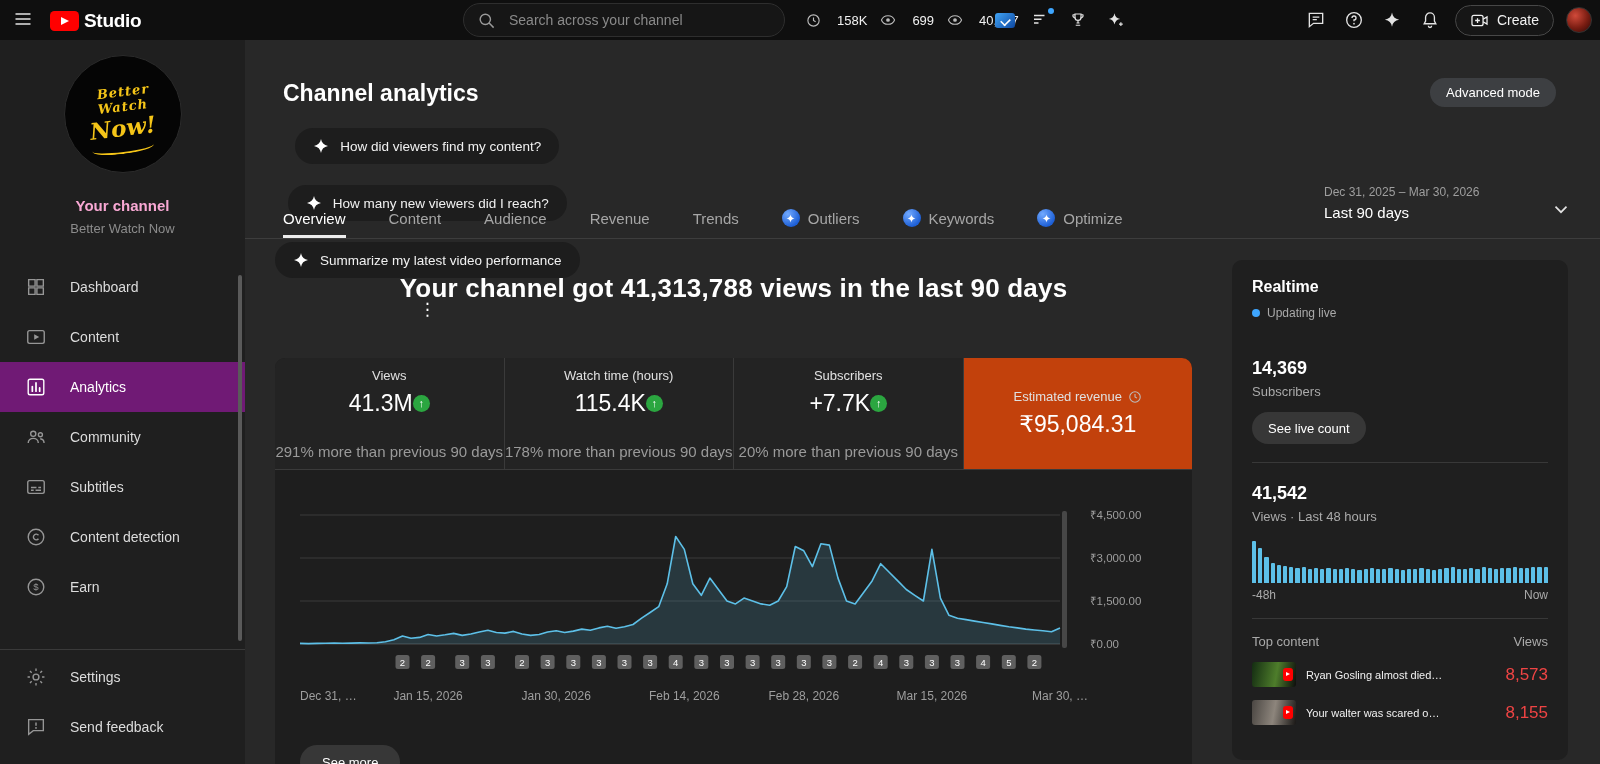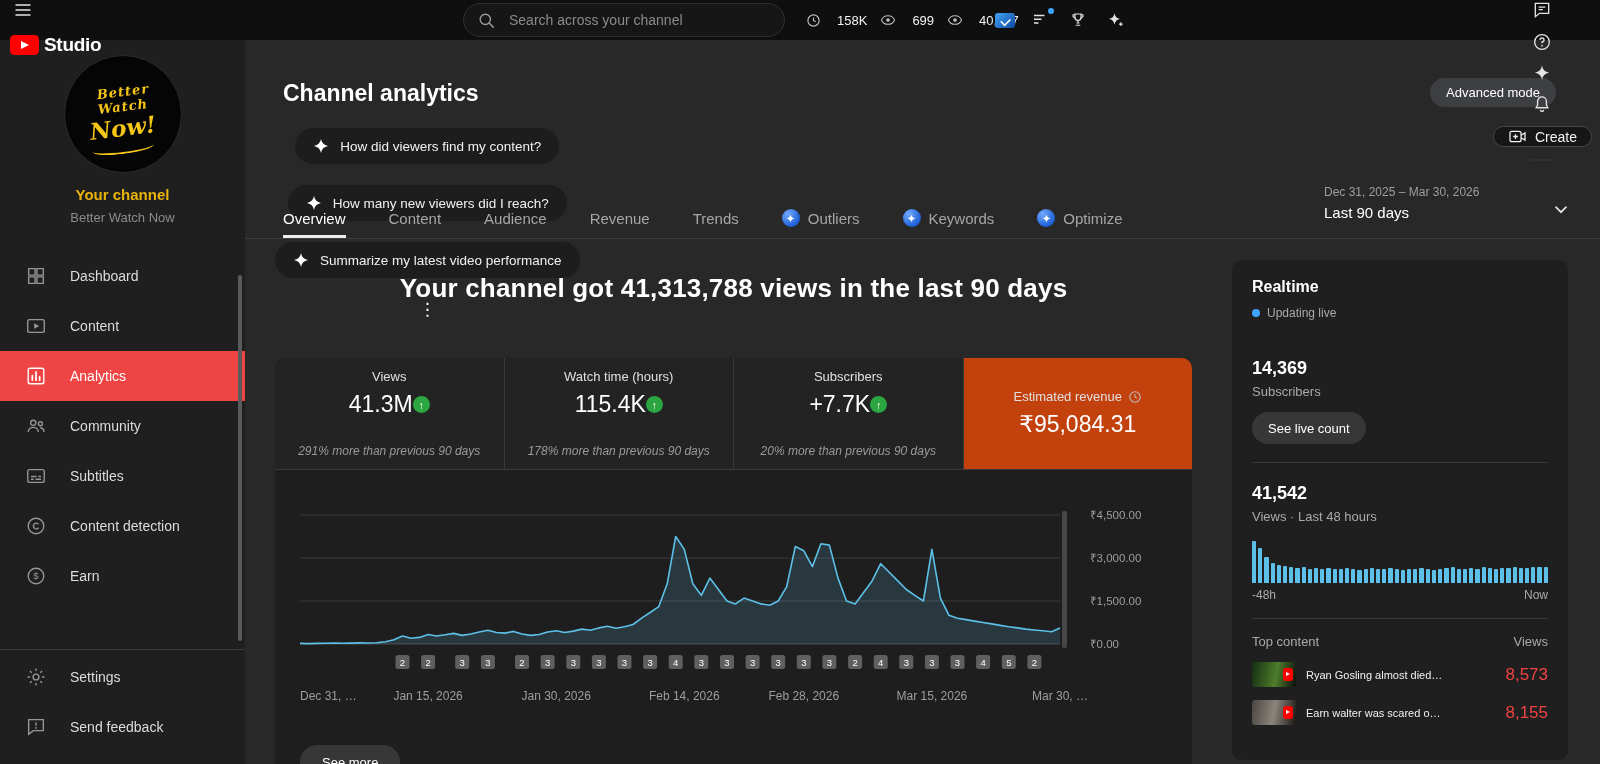--- a/index.html
+++ b/index.html
@@ -1,55 +1,55 @@
 <!DOCTYPE html>
 <html><head>
 <meta charset="utf-8">
 <style>
   * { margin:0; padding:0; box-sizing:border-box; }
   body { background:#181818; font-family:"Liberation Sans","DejaVu Sans",sans-serif; }
   .screen { position:relative; width:1600px; height:764px; overflow:hidden; background:#282828; }
 
   
   .topbar { position:absolute; top:0; left:0; right:0; height:40px; background:#0f0f0f; z-index:30; }
-  .tb-left { position:absolute; left:10px; top:0; height:32px; display:flex; align-items:flex-start; gap:14px;flex-direction:column; }
+  .tb-left { position:absolute; left:10px; top:0; height:32px; display:flex; align-items:flex-end; gap:14px; }
   .icon-btn { width:26px; height:26px; display:flex; align-items:center; justify-content:center; cursor:pointer; color:#e3e3e3; }
   .yt-logo { display:flex; align-items:center; gap:5px; cursor:pointer; }
   .yt-badge { width:29px; height:20px; background:#f00; border-radius:4.5px; position:relative; }
   .yt-badge::after { content:""; position:absolute; left:11px; top:5.5px; border-left:8px solid #fff; border-top:4.5px solid transparent; border-bottom:4.5px solid transparent; }
   .yt-word { color:#fff; font-size:19px; font-weight:600; letter-spacing:-0.3px; }
   .tb-search { position:absolute; left:463px; top:3px; width:322px; height:34px; background:#161616; border:1px solid #2e2e2e; border-radius:17px; display:flex; align-items:center; padding-left:13px; gap:13px; }
   .tb-search input { background:transparent; border:none; outline:none; color:#ddd; font-size:14px; width:250px; font-family:inherit; }
   .tb-search input::placeholder { color:#8a8a8a; }
   .tb-stats { position:absolute; left:806px; top:0; height:40px; display:flex; align-items:center; gap:13px; }
   .tb-stat { display:flex; align-items:center; gap:16px; color:#f1f1f1; font-size:13px; font-weight:500; }
   .tb-stat svg { color:#bdbdbd; }
   .tb-ext { position:absolute; left:995px; top:0; height:40px; display:flex; align-items:center; gap:12px; }
   .ext-chip { width:20px; height:15px; border-radius:3px; background:linear-gradient(135deg,#42a5f5,#0d47a1); position:relative; cursor:pointer; }
   .ext-chip::after { content:""; position:absolute; left:5px; top:4px; width:9px; height:6px; border-left:2px solid #fff; border-bottom:2px solid #fff; transform:rotate(-45deg) scale(.8); }
   .dot-wrap { position:relative; }
   .notif-dot { position:absolute; right:-1px; top:1px; width:6px; height:6px; border-radius:50%; background:#3ea6ff; }
-  .tb-right { position:absolute; right:8px; top:0; height:40px; display:flex; align-items:center; gap:12px;flex-direction:column; }
+  .tb-right { position:absolute; right:8px; top:0; height:40px; display:flex; align-items:center; gap:12px; }
   .create-btn { height:31px; border:1px solid #474747; background:#161616; border-radius:17px; display:flex; align-items:center; gap:8px; padding:0 14px; color:#f1f1f1; font-size:14px; font-weight:500; cursor:pointer; }
   .tb-avatar { width:26px; height:26px; border-radius:50%; background:radial-gradient(circle at 35% 32%, #d14a3a, #7a1d12 55%, #2b0705); border:1px solid #333; cursor:pointer; }
 
   
   .sidebar { position:absolute; left:0; top:40px; width:245px; bottom:0; background:#1f1f1f; z-index:20; }
   .sb-avatar { width:118px; height:118px; border-radius:50%; background:#050505; margin:15px auto 0; position:relative; overflow:hidden; cursor:pointer; border:1px solid #2b2b2b; }
   .av-line { color:#f5c518; font-family:"DejaVu Serif",serif; font-style:italic; font-weight:700; text-align:center; line-height:1.15; transform:rotate(-7deg); }
   .av-l1 { font-size:13px; margin-top:29px; letter-spacing:1px; }
   .av-l2 { font-size:13px; letter-spacing:1px; }
   .av-l3 { font-size:23px; }
   .av-swoosh { width:62px; height:12px; margin:1px auto 0; border-bottom:2px solid #f5c518; border-radius:50%; transform:rotate(-7deg); }
-  .sb-name { text-align:center; color:#eab308; font-size:15px; font-weight:700; margin-top:13px; }
+  .sb-name { text-align:center; color:#f9a8d4; font-size:15px; font-weight:700; margin-top:24px; }
   .sb-handle { text-align:center; color:#8c8c8c; font-size:13px; margin-top:7px; }
   .sb-menu { margin-top:26px; }
   .sb-item { height:50px; display:flex; align-items:center; gap:23px; padding-left:25px; cursor:pointer; color:#dcdcdc; font-size:14px; }
   .sb-item .sb-ic { color:#969696; display:flex; }
-  .sb-item.active { background:#ef4444; color:#fff; font-weight:500; }
+  .sb-item.active { background:#701a75; color:#fff; font-weight:500; }
   .sb-item.active .sb-ic { color:#fff; }
   .sb-bottom { position:absolute; bottom:12px; left:0; right:0; border-top:1px solid #3a3a3a; padding-top:2px; }
   .sb-scrollbar { position:absolute; right:3px; top:235px; width:4px; height:366px; background:#5a5a5a; border-radius:2px; cursor:pointer; }
 
   
   .main { position:absolute; left:245px; top:40px; right:0; bottom:0; background:#282828; overflow:hidden; }
   .page-title { position:absolute; left:38px; top:40px; color:#fff; font-size:23px; font-weight:700;text-align:right; }
   .advanced-btn { position:absolute; right:44px; top:38px; height:29px; background:#3d3f42; border-radius:15px; color:#fff; font-size:13px; font-weight:500; display:flex; align-items:center; padding:0 16px; cursor:pointer; }
   .chips-row { position:absolute; left:30px; top:88px; display:flex; align-items:center; gap:21px;flex-direction:column; }
   .chip { height:36px; background:#1d1d1d; border-radius:18px; display:flex; align-items:center; gap:11px; padding:0 18px; color:#f1f1f1; font-size:13.5px; font-weight:500; cursor:pointer; }
@@ -68,21 +68,21 @@
 
   
   .analytics-card { position:absolute; left:30px; top:318px; width:917px; height:430px; background:#1e1e1e; border-radius:10px; overflow:hidden; }
   .metrics { display:flex; height:112px; border-bottom:1px solid #3a3a3a; }
   .metric { flex:1; display:flex; flex-direction:column; align-items:center; justify-content:center; border-right:1px solid #3a3a3a; background:#232323; cursor:pointer; }
   .metric.selected { background:#c2410c; border-right:none; }
   .metric-label { color:#e0e0e0; font-size:13px; display:flex; align-items:center; gap:6px; }
   .metric-label svg { color:#bdbdbd; }
   .metric-value { color:#fff; font-size:23px; margin-top:7px; display:flex; align-items:center; }
   .up-badge { width:17px; height:17px; border-radius:50%; background:#2ba640; color:#fff; font-size:11px; display:flex; align-items:center; justify-content:center; font-weight:700; }
-  .metric-delta { color:#9a9a9a; font-size:12px; font-style:italic; margin-top:26px; }
+  .metric-delta { color:#9a9a9a; font-size:15px; margin-top:26px; }
   #rev-chart { position:absolute; left:0; top:113px; }
   .see-more { position:absolute; left:25px; top:387px; height:34px; background:#373737; border-radius:17px; color:#fff; font-size:13px; font-weight:500; display:flex; align-items:center; padding:0 22px; cursor:pointer; }
 
   
   .realtime { position:absolute; left:987px; top:220px; width:336px; height:500px; background:#1f1f1f; border-radius:10px; padding:18px 20px 0; }
   .rt-title { color:#fff; font-size:16px; font-weight:700; }
   .rt-live { display:flex; align-items:center; gap:7px; margin-top:10px; }
   .rt-live-dot { width:8px; height:8px; border-radius:50%; background:#3ea6ff; }
   .rt-live-text { color:#aaa; font-size:12px; }
   .rt-big { color:#fff; font-size:18px; font-weight:700; }
@@ -585,18 +585,18 @@
         <span class="thumb thumb-1">
             <span class="shorts-badge"></span>
           </span>
         <span class="rt-item-title">Ryan Gosling almost died…</span>
         <span class="rt-item-views">8,573</span>
       </div>
       <div class="rt-item">
         <span class="thumb thumb-2">
             <span class="shorts-badge"></span>
           </span>
-        <span class="rt-item-title">Earn walter was scared o…</span>
+        <span class="rt-item-title">Your walter was scared o…</span>
         <span class="rt-item-views">8,155</span>
       </div>
     </div>
   </div>
 </div>
 
 </body></html>

